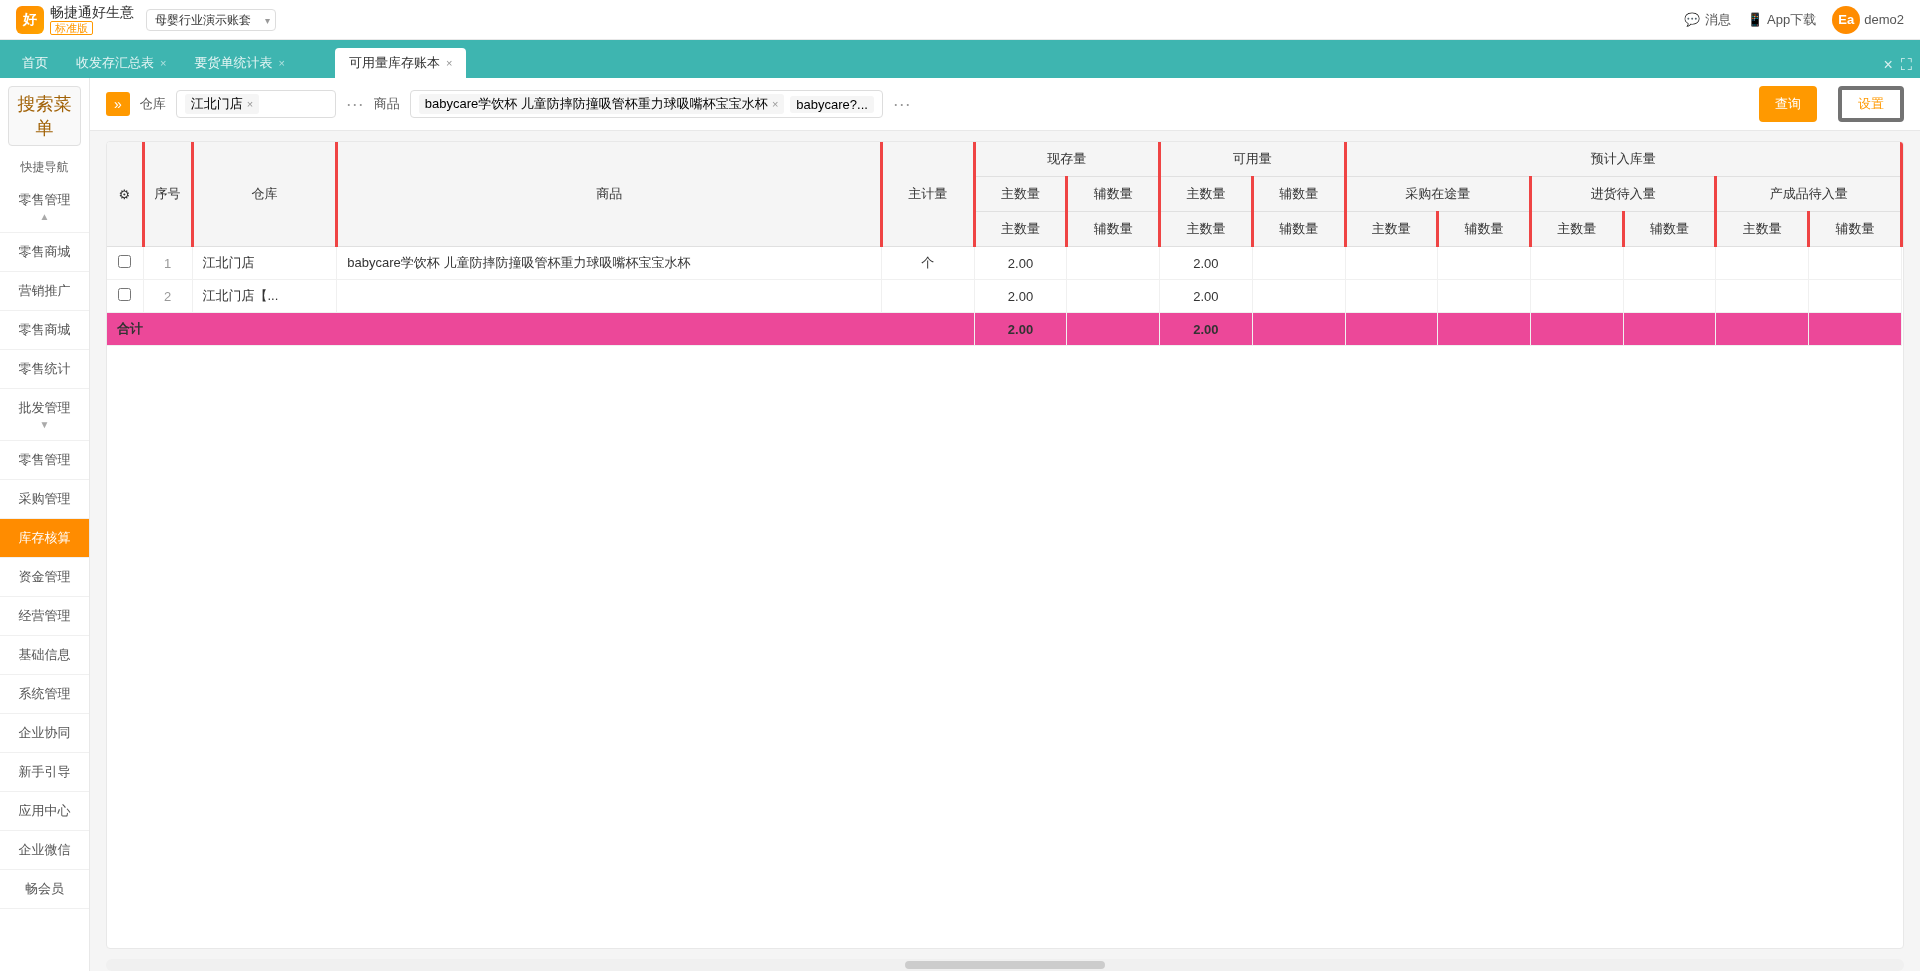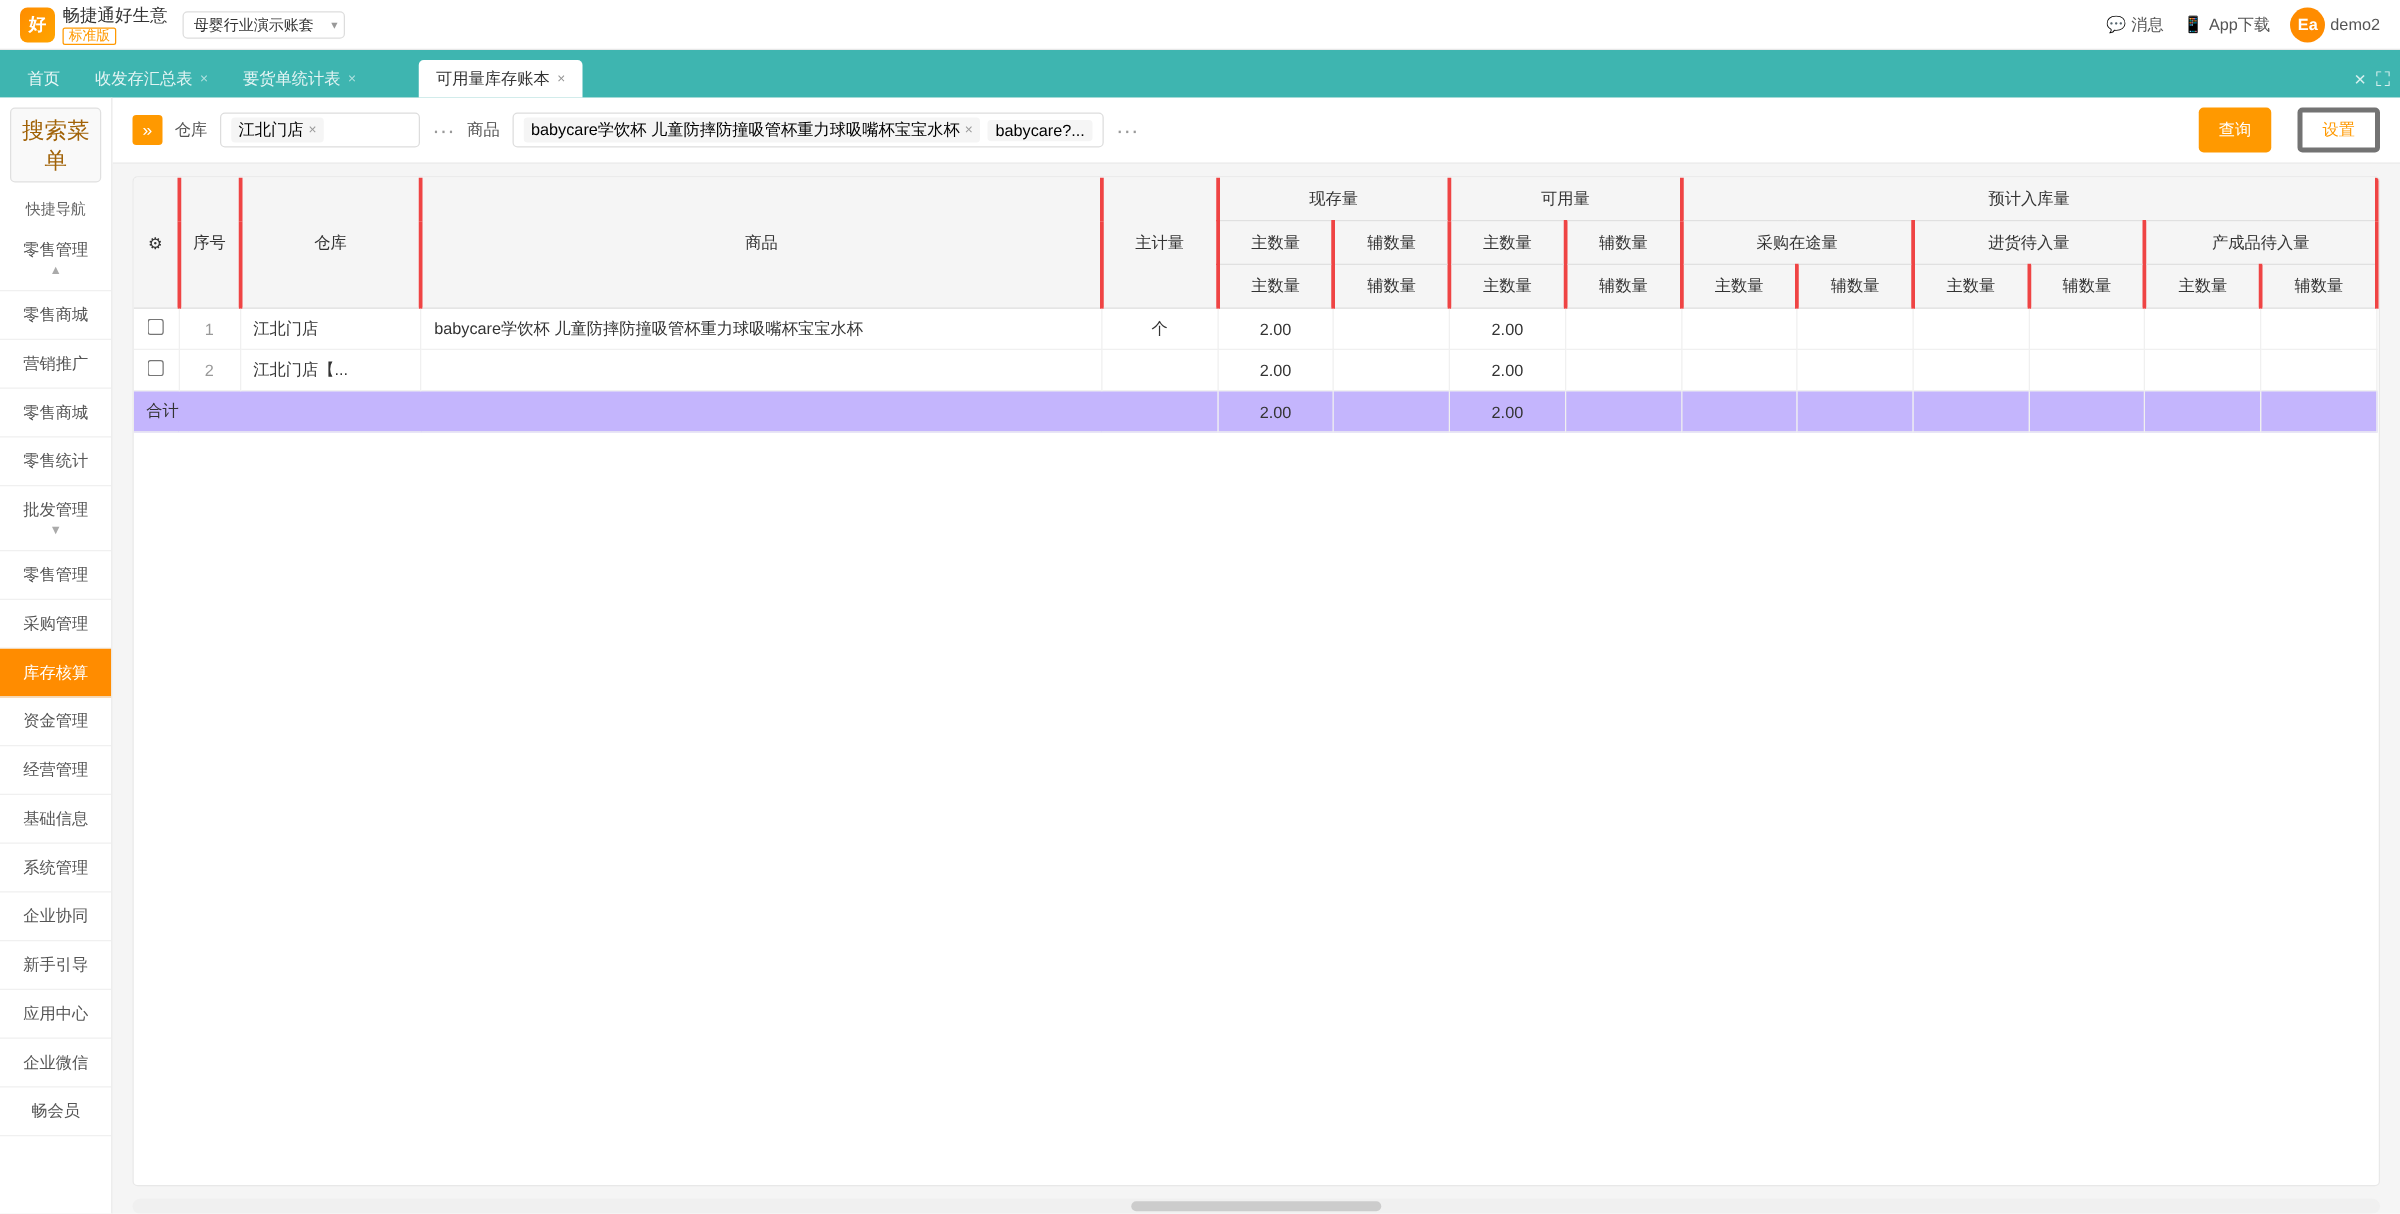--- a/index.html
+++ b/index.html
@@ -150,21 +150,21 @@
     .btn-setting { background: #fff; color: #f90; border: 4px solid #737373; padding: 5px 16px; border-radius: 4px; cursor: pointer; font-size: 13px; }
 
     
     .table-container { background: #fff; margin: 10px 16px; border: 1px solid #e8e8e8; border-radius: 4px; overflow: auto; flex: 1; }
     table { width: 100%; border-collapse: collapse; font-size: 13px; }
     th { background: #f5f5f5; color: #333; padding: 8px 10px; text-align: center; border-bottom: 1px solid #e0e0e0; border-right: 3px solid #ef4444; font-weight: normal; white-space: nowrap; }
     td { padding: 7px 10px; text-align: center; border-bottom: 1px solid #f0f0f0; border-right: 1px solid #f0f0f0; color: #333; white-space: nowrap; }
     .col-settings { width: 36px; }
     .col-no { width: 36px; color: #999; }
     td.text-left { text-align: left; }
-    .summary-row td { background: #c4b5fd; font-weight: normal; }
+    .summary-row td { background: #ec4899; font-weight: bold; }
 
     .scrollbar-area { height: 12px; background: #f0f0f0; margin: 0 16px; border-radius: 6px; }
     .scrollbar-thumb { height: 8px; width: 200px; background: #ccc; border-radius: 4px; margin: 2px auto; }
   </style>
 </head>
 <body>
 
 <div class="top-bar">
   <div class="top-bar-left">
     <div class="logo">

